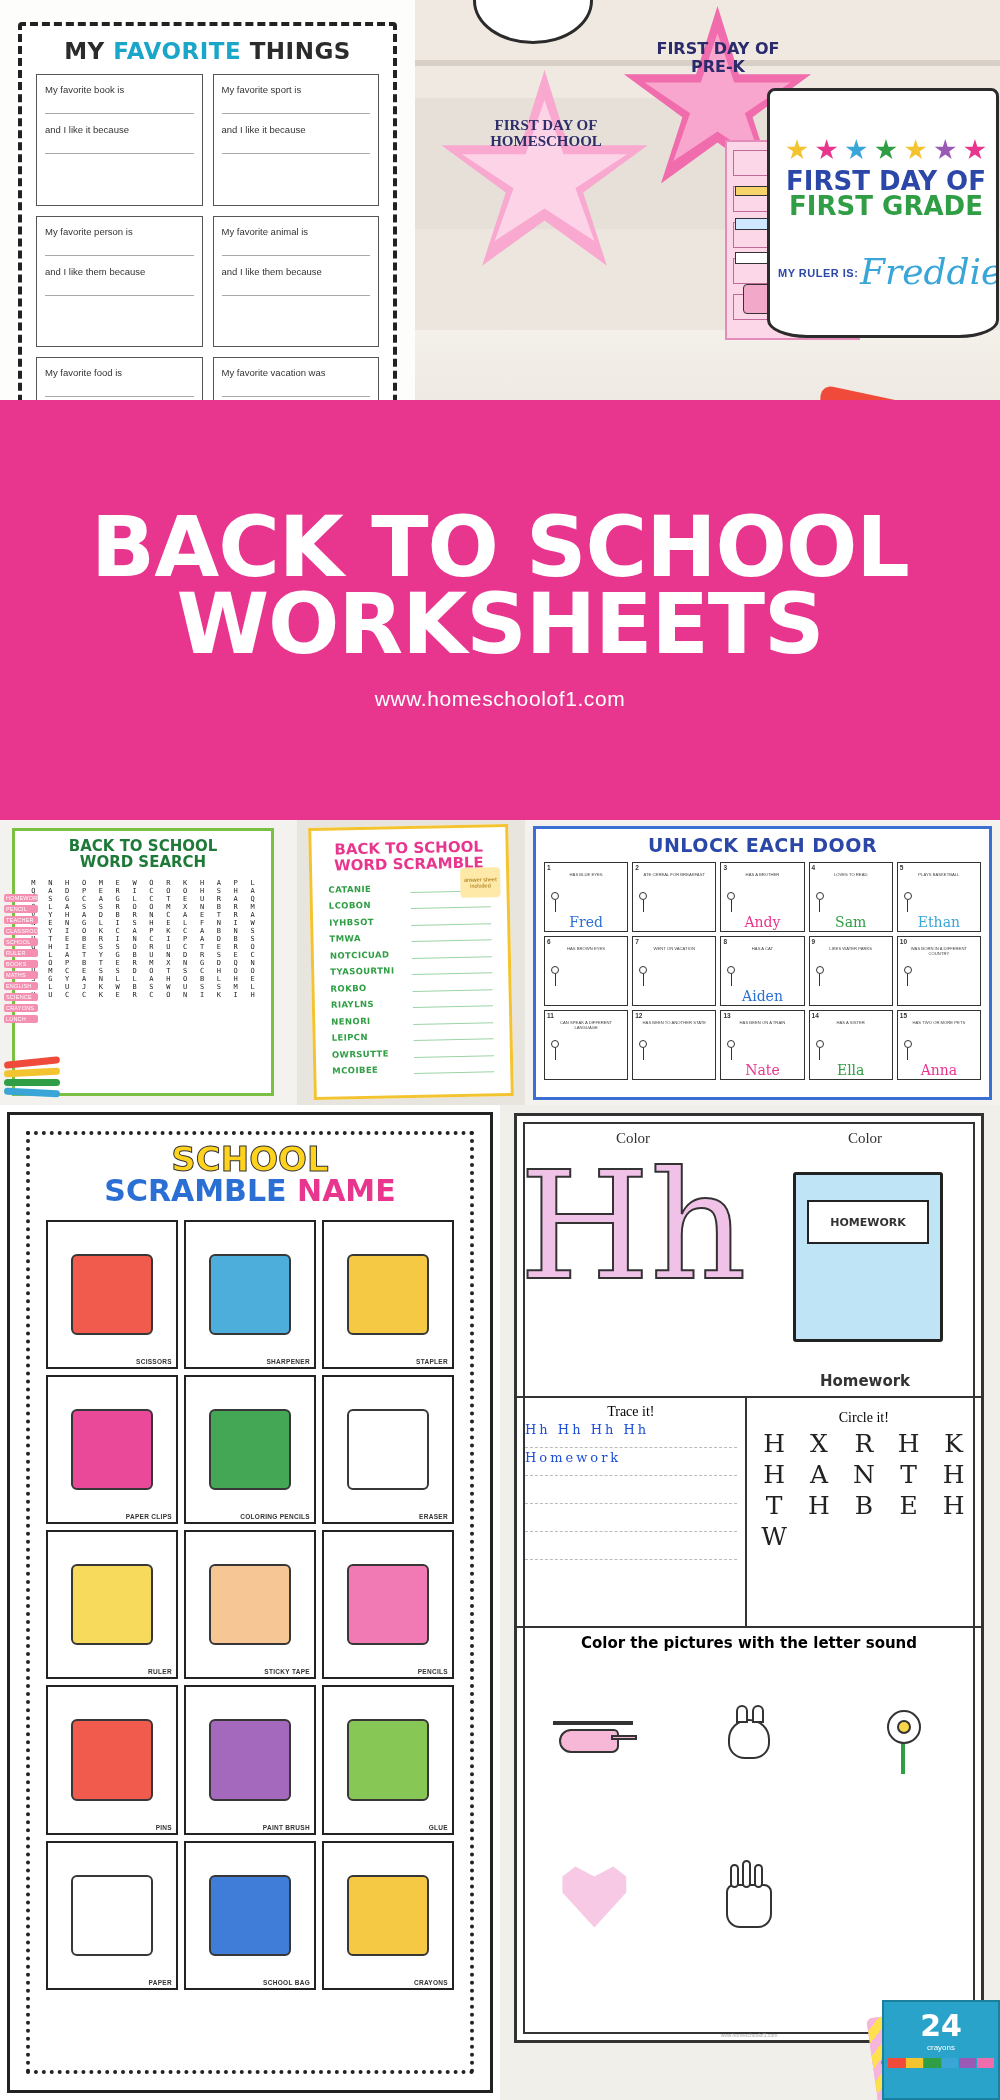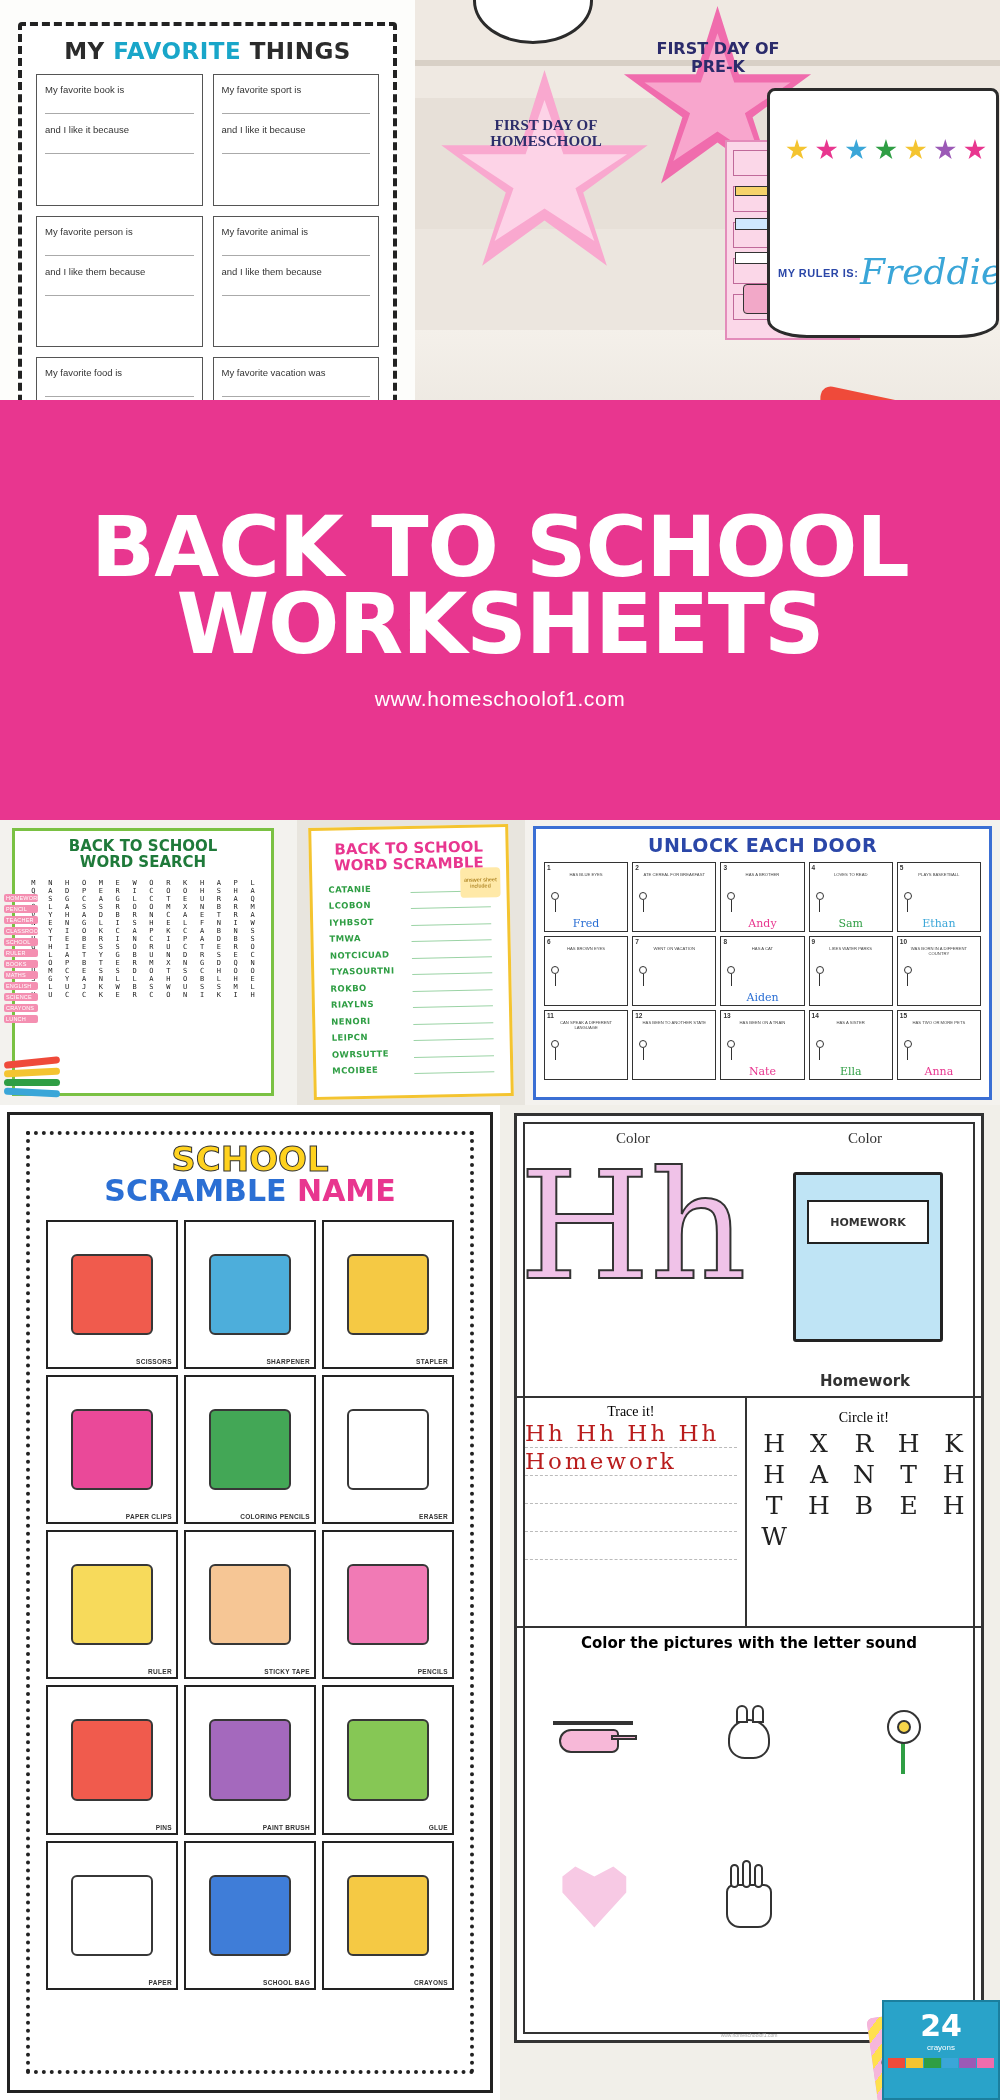--- a/index.html
+++ b/index.html
@@ -114,21 +114,21 @@
   .scr-badge { position: absolute; right: 6px; top: 40px; width: 40px; height: 30px; background: #ffe9a8; border-radius: 4px; font-size: 5.5px; color: #9a6b00; text-align: center; padding-top: 9px; }
 
   .ws-unlock { position: relative; width: 475px; height: 285px; background: #f4f2ee; overflow: hidden; }
   .unlock-sheet { position: absolute; left: 8px; top: 6px; width: 459px; height: 274px; background: #fff; border: 3px solid #3b6fd4; }
   .unlock-title { text-align: center; margin-top: 5px; font-family:"DejaVu Sans",sans-serif; font-weight: bold; font-size: 19px; color: #2b47a8; letter-spacing: .5px; }
   .doors { margin: 6px 8px 0 8px; display: grid; grid-template-columns: repeat(5, 1fr); grid-template-rows: repeat(3, 1fr); gap: 4px; }
   .door { border: 1.5px solid #333; position: relative; height: 70px; padding: 2px; }
   .door .num { position: absolute; left: 2px; top: 1px; font-size: 6.5px; font-weight: bold; color: #333; }
   .door .txt { margin-top: 8px; font-size: 4.2px; color: #444; text-align: center; line-height: 1.15; padding: 0 2px; }
   .door .kid { position: absolute; left: 3px; bottom: 13px; width: 14px; height: 26px; }
-  .door .ans { position: absolute; left: 0; right: 0; bottom: 1px; text-align: center; font-family:"DejaVu Serif",serif; font-size: 11px; }
+  .door .ans { position: absolute; left: 0; right: 0; bottom: 1px; text-align: center; font-family:"DejaVu Serif",serif; font-size: 14px; }
 
   
   .bot-row { position: absolute; top: 1105px; left: 0; width: 1000px; height: 995px; display: flex; }
 
   
   .scav { position: relative; width: 500px; height: 995px; background: #ffffff; padding: 10px; }
   .scav-sheet { width: 100%; height: 100%; border: 10px solid transparent; background: #fff; position: relative;
       outline: 3px solid #222; }
   .scav-frame { position: absolute; inset: 6px; border: 4px dotted #222; }
   .scav-title { text-align: center; padding-top: 18px; font-family:"DejaVu Sans",sans-serif; font-weight: bold; line-height: .95; }
@@ -147,21 +147,21 @@
   .lh-top { display: flex; height: 280px; }
   .lh-box { flex: 1; position: relative; }
   .lh-lbl { text-align: center; font-size: 15px; color: #333; margin-top: 14px; font-family: "Liberation Serif", serif; }
   .lh-bigH { text-align: center; font-family:"DejaVu Serif",serif; font-size: 150px; line-height: 1; color: #f0c2e8; -webkit-text-stroke: 2px #333; margin-top: 4px; }
   .lh-book { position: absolute; left: 44px; top: 56px; width: 150px; height: 170px; }
   .lh-hw-title { text-align: center; font-family:"DejaVu Sans",sans-serif; font-weight: bold; font-size: 15px; color: #333; }
   .lh-mid { display: flex; height: 230px; border-top: 2px solid #333; }
   .lh-trace { flex: 1; padding: 6px 8px; border-right: 2px solid #333; }
   .lh-trace .t { text-align: center; font-size: 14px; font-family:"Liberation Serif", serif; }
   .lh-dashline { height: 28px; border-bottom: 1px dashed #bbb; position: relative; }
-  .lh-trace-txt { font-family: "DejaVu Serif", serif; color: #b91c1c; font-size: 23px; letter-spacing: 3px; }
+  .lh-trace-txt { font-family: "DejaVu Serif", serif; color: #1d4ed8; font-size: 13px; letter-spacing: 3px; }
   .lh-circle { flex: 1.05; padding: 12px 6px; }
   .lh-circle .t { text-align: center; font-size: 14px; font-family:"Liberation Serif", serif; line-height: 1.1; }
   .lh-letters { margin-top: 4px; display: grid; grid-template-columns: repeat(5, 1fr); gap: 2px; text-align: center;
       font-family: "DejaVu Serif", serif; font-size: 25px; color: #222; }
   .lh-bottom { height: 380px; border-top: 2px solid #333; }
   .lh-bottom .t { text-align: center; font-family:"DejaVu Sans",sans-serif; font-weight: bold; font-size: 15px; margin: 6px 0 4px; }
   .lh-pics { display: grid; grid-template-columns: repeat(3, 1fr); grid-template-rows: repeat(2, 1fr); height: 320px; }
   .lh-pic { display: flex; align-items: center; justify-content: center; }
   .lh-foot { position: absolute; bottom: 2px; width: 100%; text-align: center; font-size: 5px; color: #aaa; }
 
@@ -263,20 +263,24 @@
 
       <div class="crown">
         <div class="crown-stars">
           <i style="background:#f4c430"></i>
             <i style="background:#e8368f"></i>
             <i style="background:#3aa6d8"></i>
           <i style="background:#2f9e44"></i>
             <i style="background:#f4c430"></i>
             <i style="background:#9b59b6"></i>
             <i style="background:#e8368f"></i>
+        </div>
+        <div class="crown-title">
+          <span class="b">FIRST DAY OF</span><br>
+          <span class="g">FIRST GRADE</span>
         </div>
         <div class="crown-name-lbl">MY RULER IS:</div>
         <div class="crown-name">Freddie</div>
       </div>
       <div class="crown-top"></div>
 
       <div class="marker" style="left:92px; top:430px; width:22px; height:110px; background:#f06cad; transform:rotate(-6deg);"></div>
       <div class="marker" style="left:120px; top:440px; width:22px; height:105px; background:#ef6f4a; transform:rotate(-3deg);"></div>
       <div class="marker" style="left:148px; top:448px; width:22px; height:100px; background:#7ac143; transform:rotate(0deg);"></div>
       <div class="marker" style="left:300px; top:420px; width:20px; height:110px; background:#7a5be0; transform:rotate(10deg);"></div>

